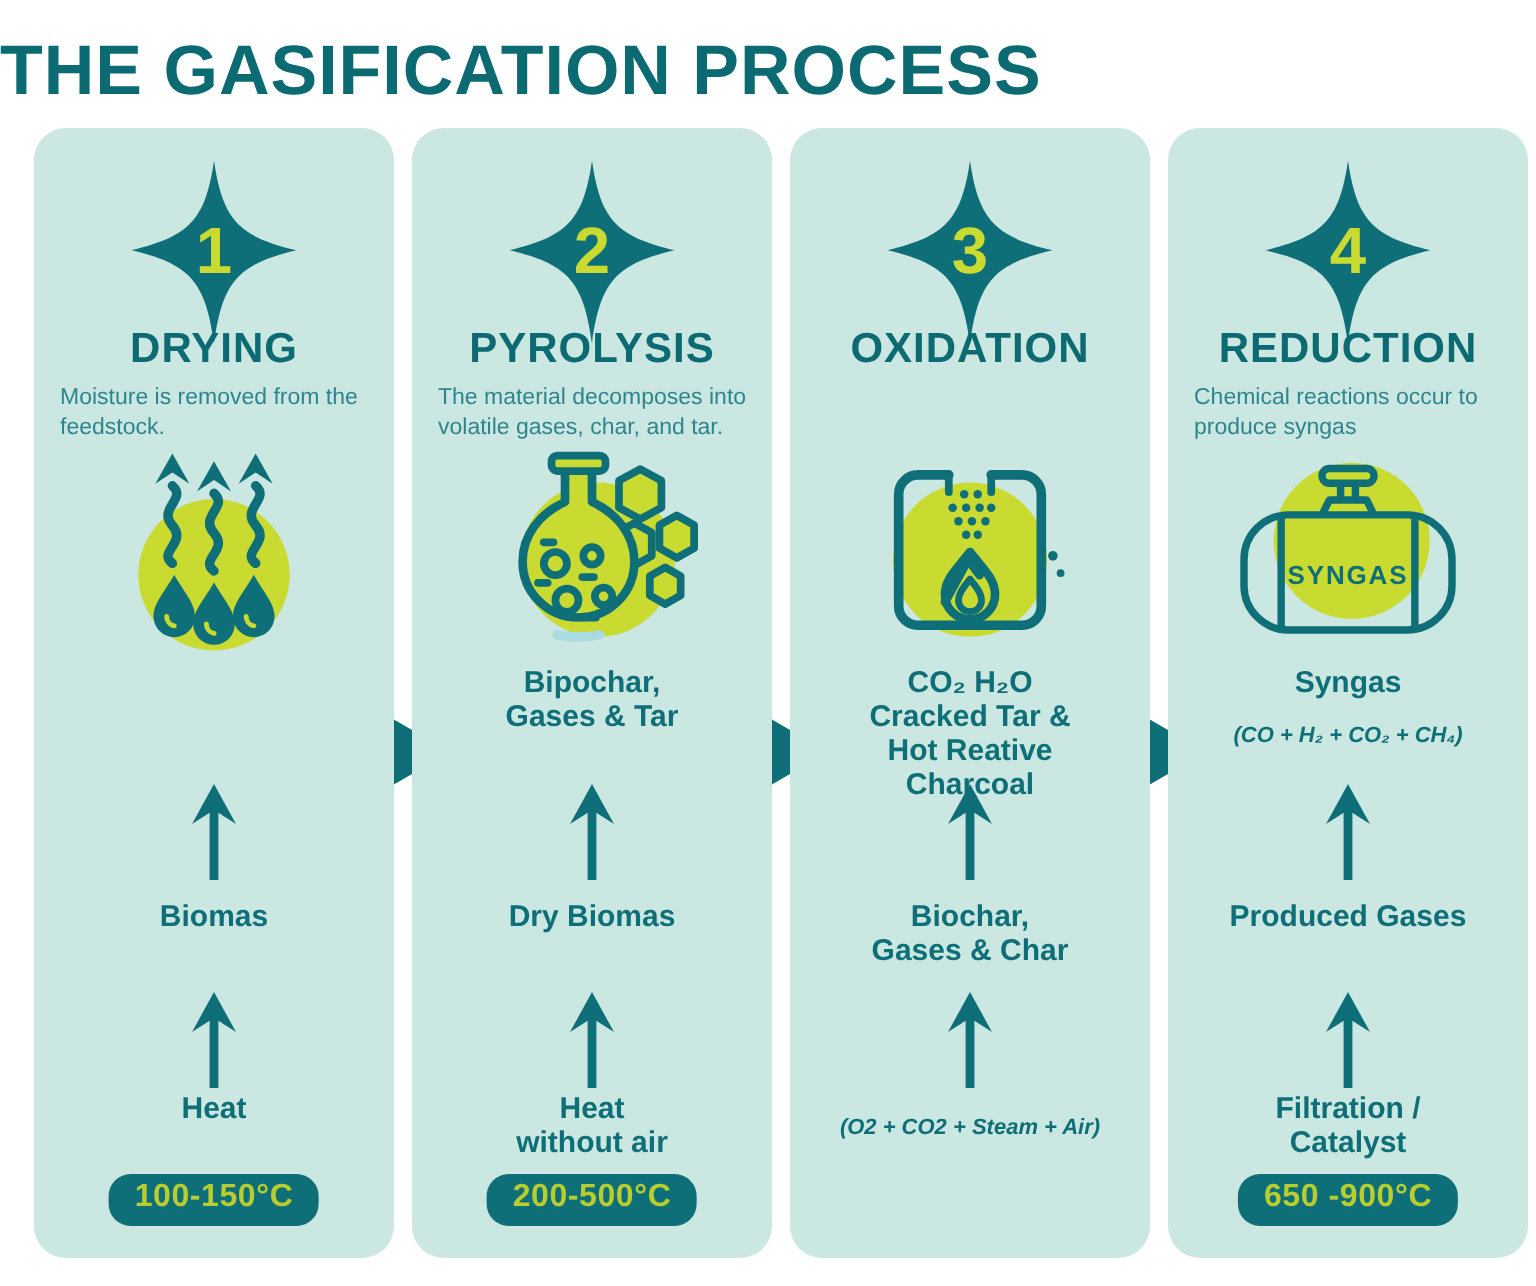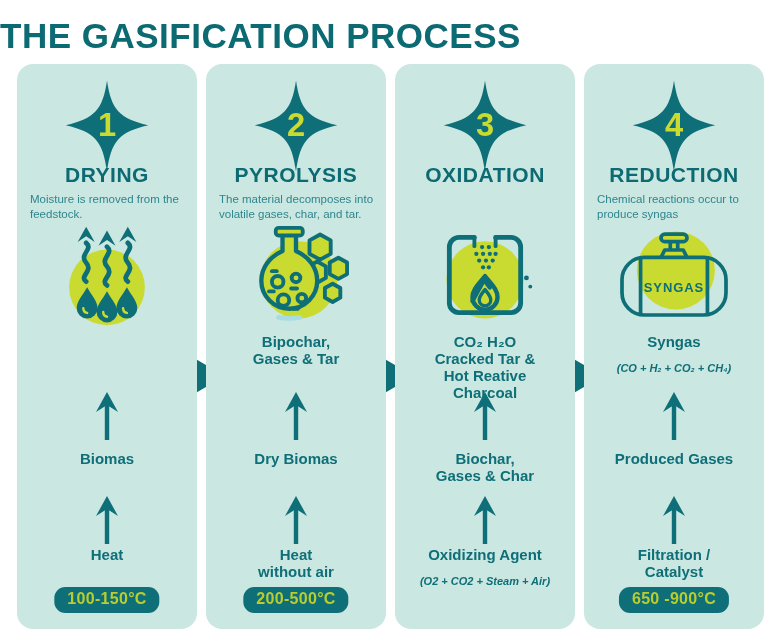--- a/index.html
+++ b/index.html
@@ -240,21 +240,20 @@
       <div class="flow-label">Biochar,
 Gases &amp; Char</div>
     </div>
     <div class="arrow-2">
       <svg width="26" height="52" viewBox="0 0 26 52">
         <path d="M13,2 L2,22 L13,15 L24,22 Z" fill="#0e6f78"></path>
         <rect x="10.8" y="15" width="4.4" height="35" fill="#0e6f78"></rect>
       </svg>
     </div>
     <div class="slot-input">
-      <div class="flow-label">Oxidizing Agent</div>
       <div class="note">(O2 + CO2 + Steam + Air)</div>
     </div>
   </div>
 
   <div class="card" style="left: 584px;">
     <div class="star-wrap">
       <svg viewBox="0 0 100 110">
         <path d="M50,2 C55,36 64,46 98,54 C64,62 55,72 50,108 C45,72 36,62 2,54 C36,46 45,36 50,2 Z" fill="#0e6f78"></path>
         <text class="star-number" x="50" y="67" text-anchor="middle">4</text>
       </svg>

